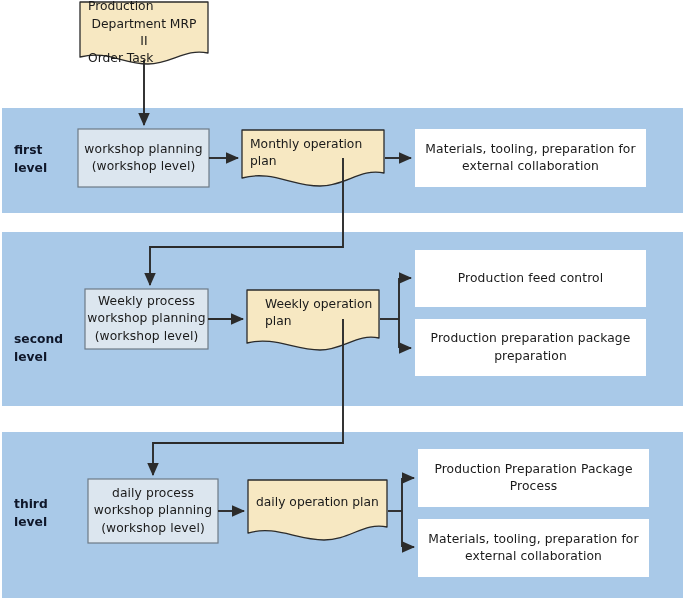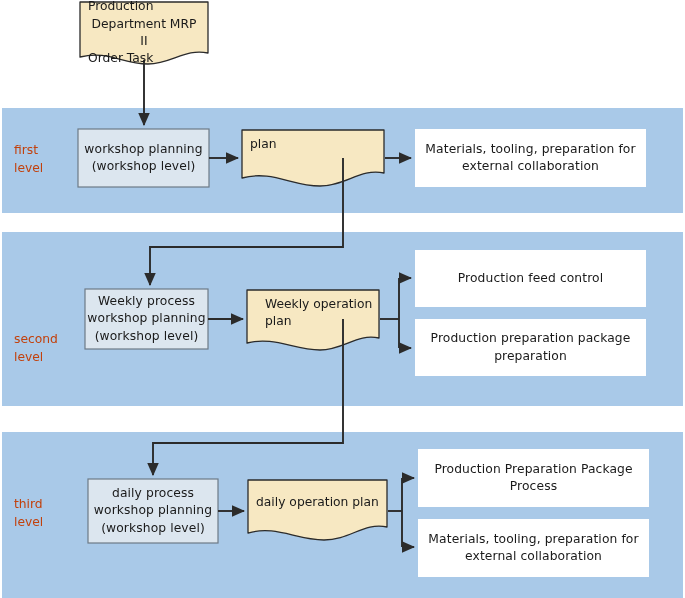--- a/index.html
+++ b/index.html
@@ -25,21 +25,22 @@
     display:flex;align-items:flex-start;justify-content:center;
     text-align:center;
     font-size:12.3px;line-height:1.42;
     padding:0 8px;box-sizing:border-box;
     pointer-events:none;
   }
   .bandlabel{
     position:absolute;
     font-size:12.3px;line-height:1.45;
     text-align:left;
-    color:#c2410c;
+    color:#0f172a;
+    font-weight:bold;
   }
 </style>
 </head>
 <body>
 
 <div id="stage">
 
   <svg id="svg-layer" viewBox="0 0 685 598">
     <defs>
       <marker id="arw" viewBox="0 0 10 10" refX="9.2" refY="5" markerWidth="7" markerHeight="7" orient="auto-start-reverse">
@@ -127,20 +128,21 @@
     <div>third</div>
     <div>level</div>
   </div>
 
   <div class="node" style="left:78px;top:129px;width:131px;height:58px;flex-direction:column;">
     <span>workshop planning</span>
     <span>(workshop level)</span>
   </div>
 
   <div class="doclabel" style="left:242px;top:136px;width:142px;flex-direction:column;">
+    <span>Monthly operation</span>
     <span>plan</span>
   </div>
 
   <div class="node" style="left:415px;top:129px;width:231px;height:58px;flex-direction:column;">
     <span>Materials, tooling, preparation for</span>
     <span>external collaboration</span>
   </div>
 
   <div class="node" style="left:85px;top:289px;width:123px;height:60px;flex-direction:column;">
     <span>Weekly process</span>

